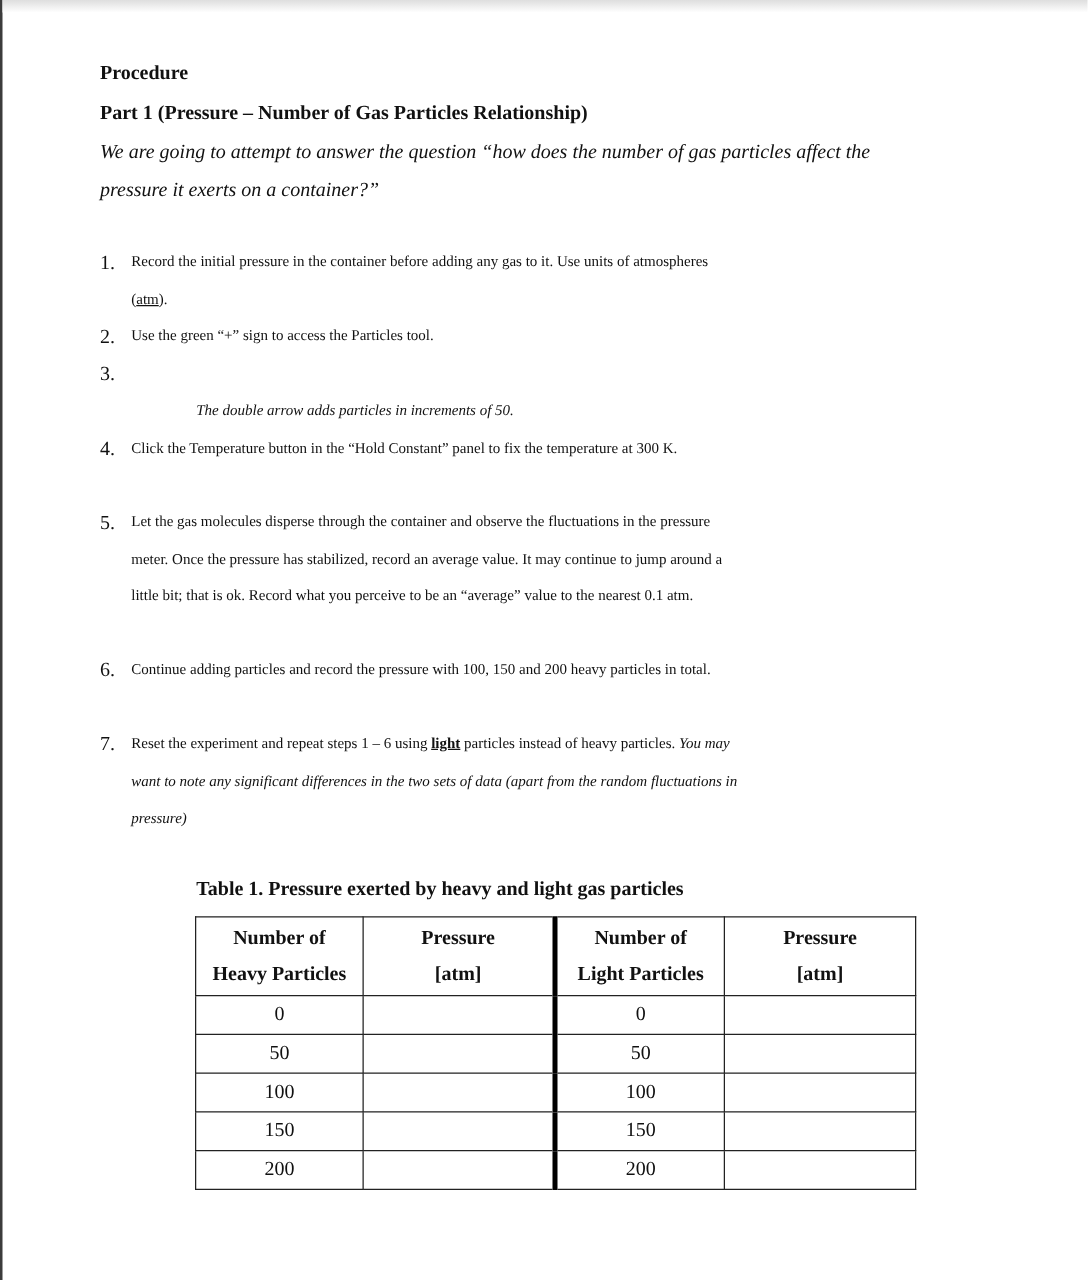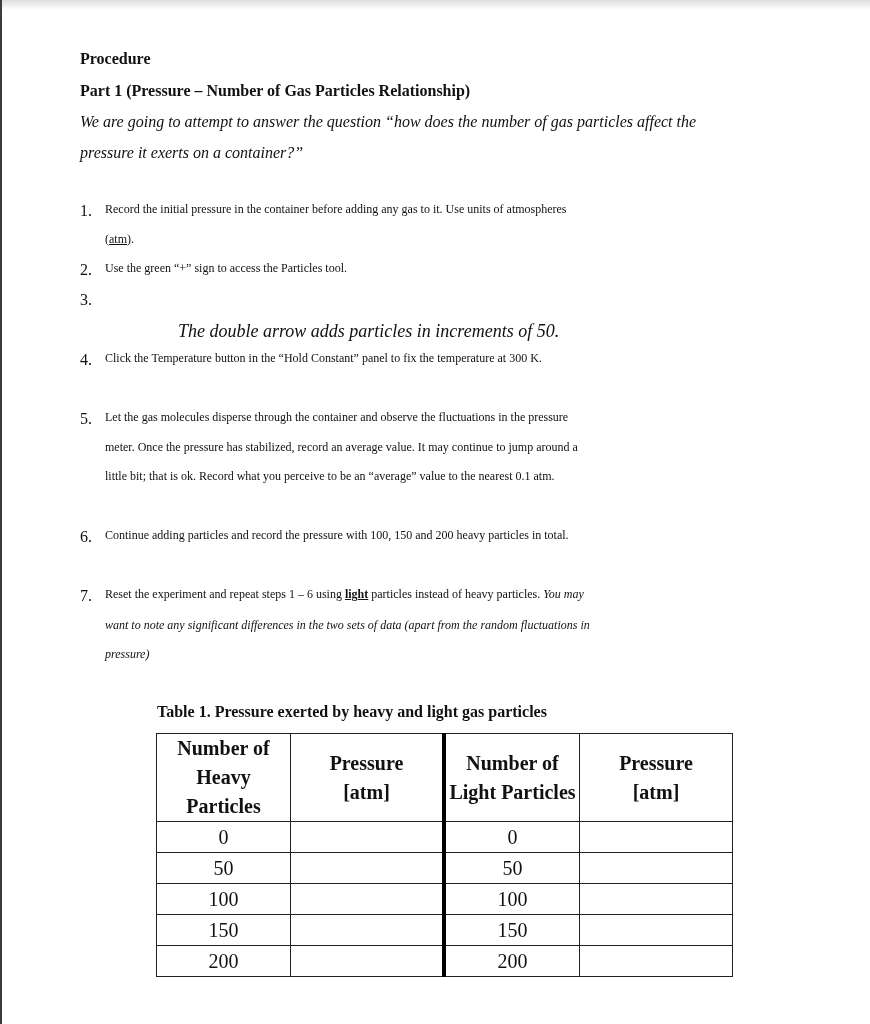--- a/index.html
+++ b/index.html
@@ -20,30 +20,30 @@
   }
   .page { position: absolute; left: 0; top: 0; width: 870px; height: 856px; }
   .abs { position: absolute; white-space: nowrap; }
   .h-proc { left: 80px; top: 50px; font-size: 16px; font-weight: bold; }
   .h-part { left: 80px; top: 82px; font-size: 16px; font-weight: bold; }
   .intro { left: 80px; font-size: 16px; font-style: italic; text-align: center; }
   .intro1 { top: 113px; }
   .intro2 { top: 144px; }
   .num { left: 80px; font-size: 16px; }
   .txt { left: 105px; font-size: 12px; }
-  .note { left: 157px; font-size: 18px; font-style: italic; margin-left: 21px; }
+  .note { left: 157px; font-size: 12px; font-style: italic; }
   u.ul { text-decoration: underline; margin-top: 20px; }
   .bold { font-weight: bold; }
   .it { font-style: italic; }
   .caption { left: 157px; top: 703px; font-size: 16px; font-weight: bold; }
 
   table.data {
     position: absolute; left: 156px; top: 733px;
     border-collapse: collapse;
-    font-size: 20px;
+    font-size: 16px;
   }
   table.data td, table.data th {
     border: 1.5px solid #222;
     text-align: center; padding: 0;
   }
   table.data th { font-weight: bold; height: 62px; line-height: 29px; }
   table.data td { height: 30px; }
   .c1 { width: 133px; }
   .c2 { width: 151px; }
   .c3 { width: 133px; }

